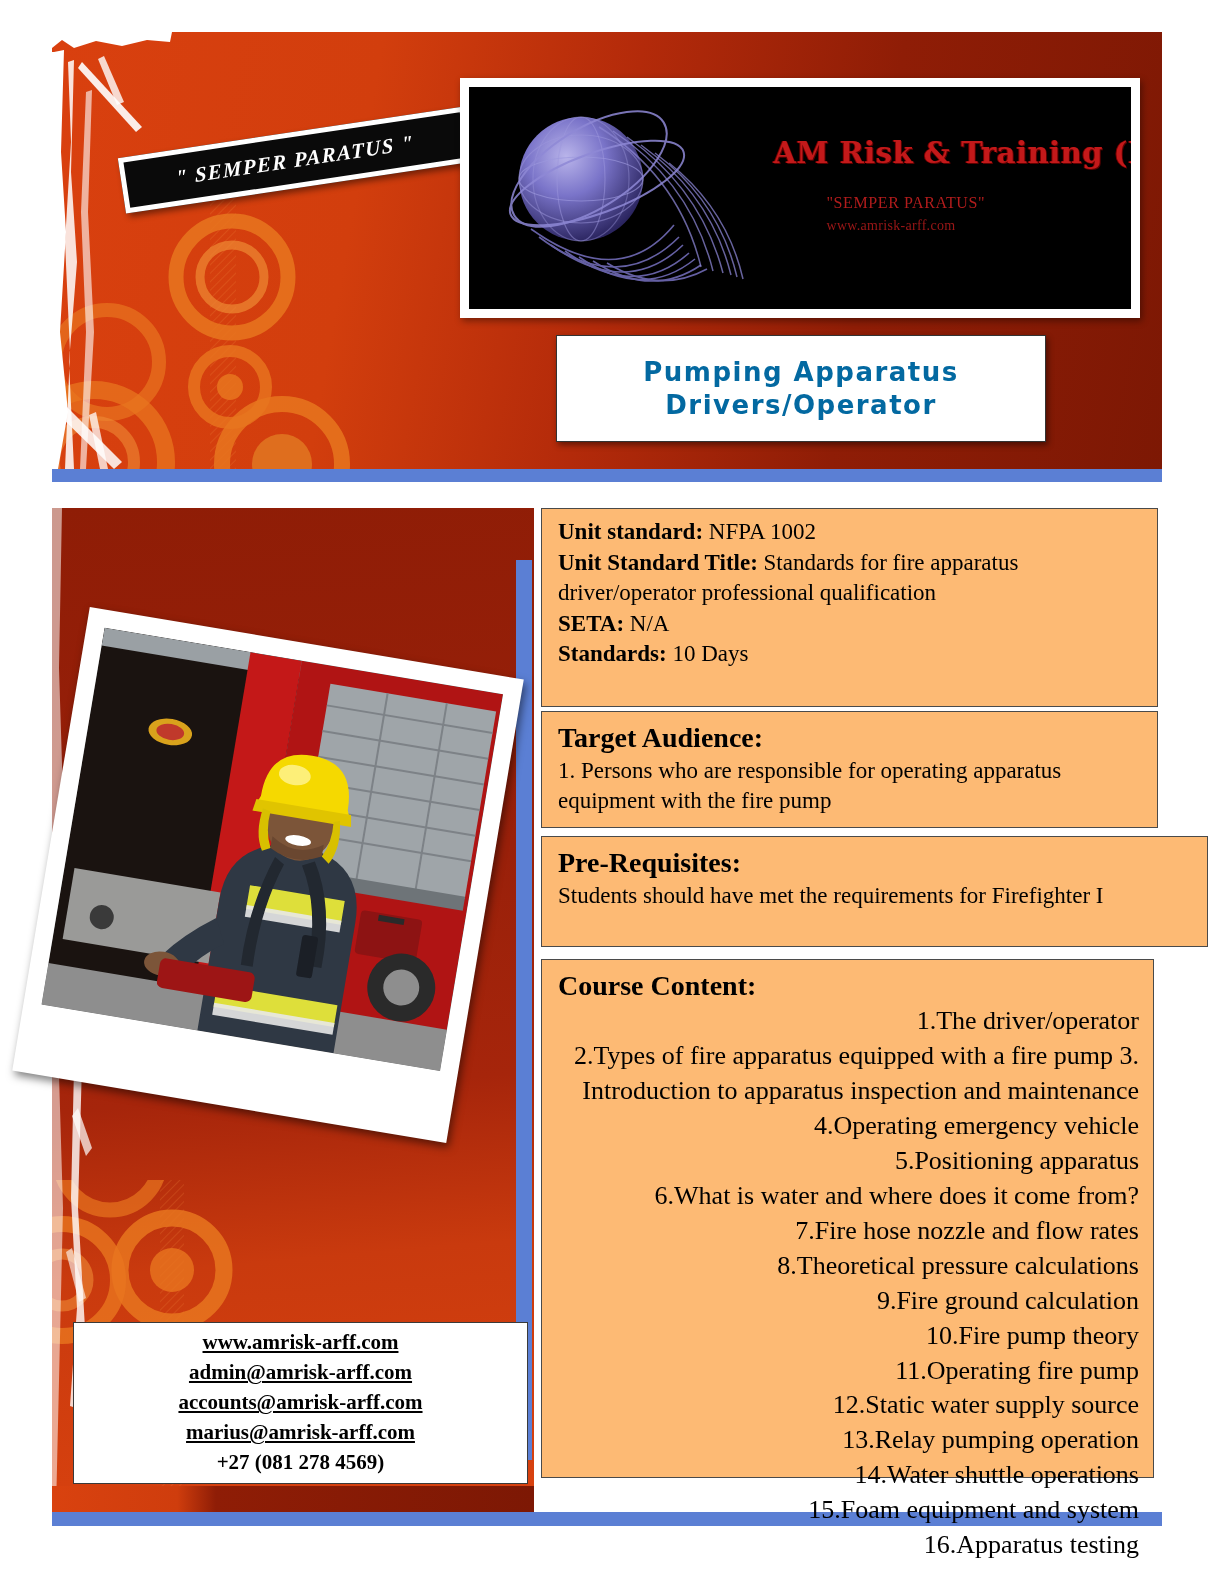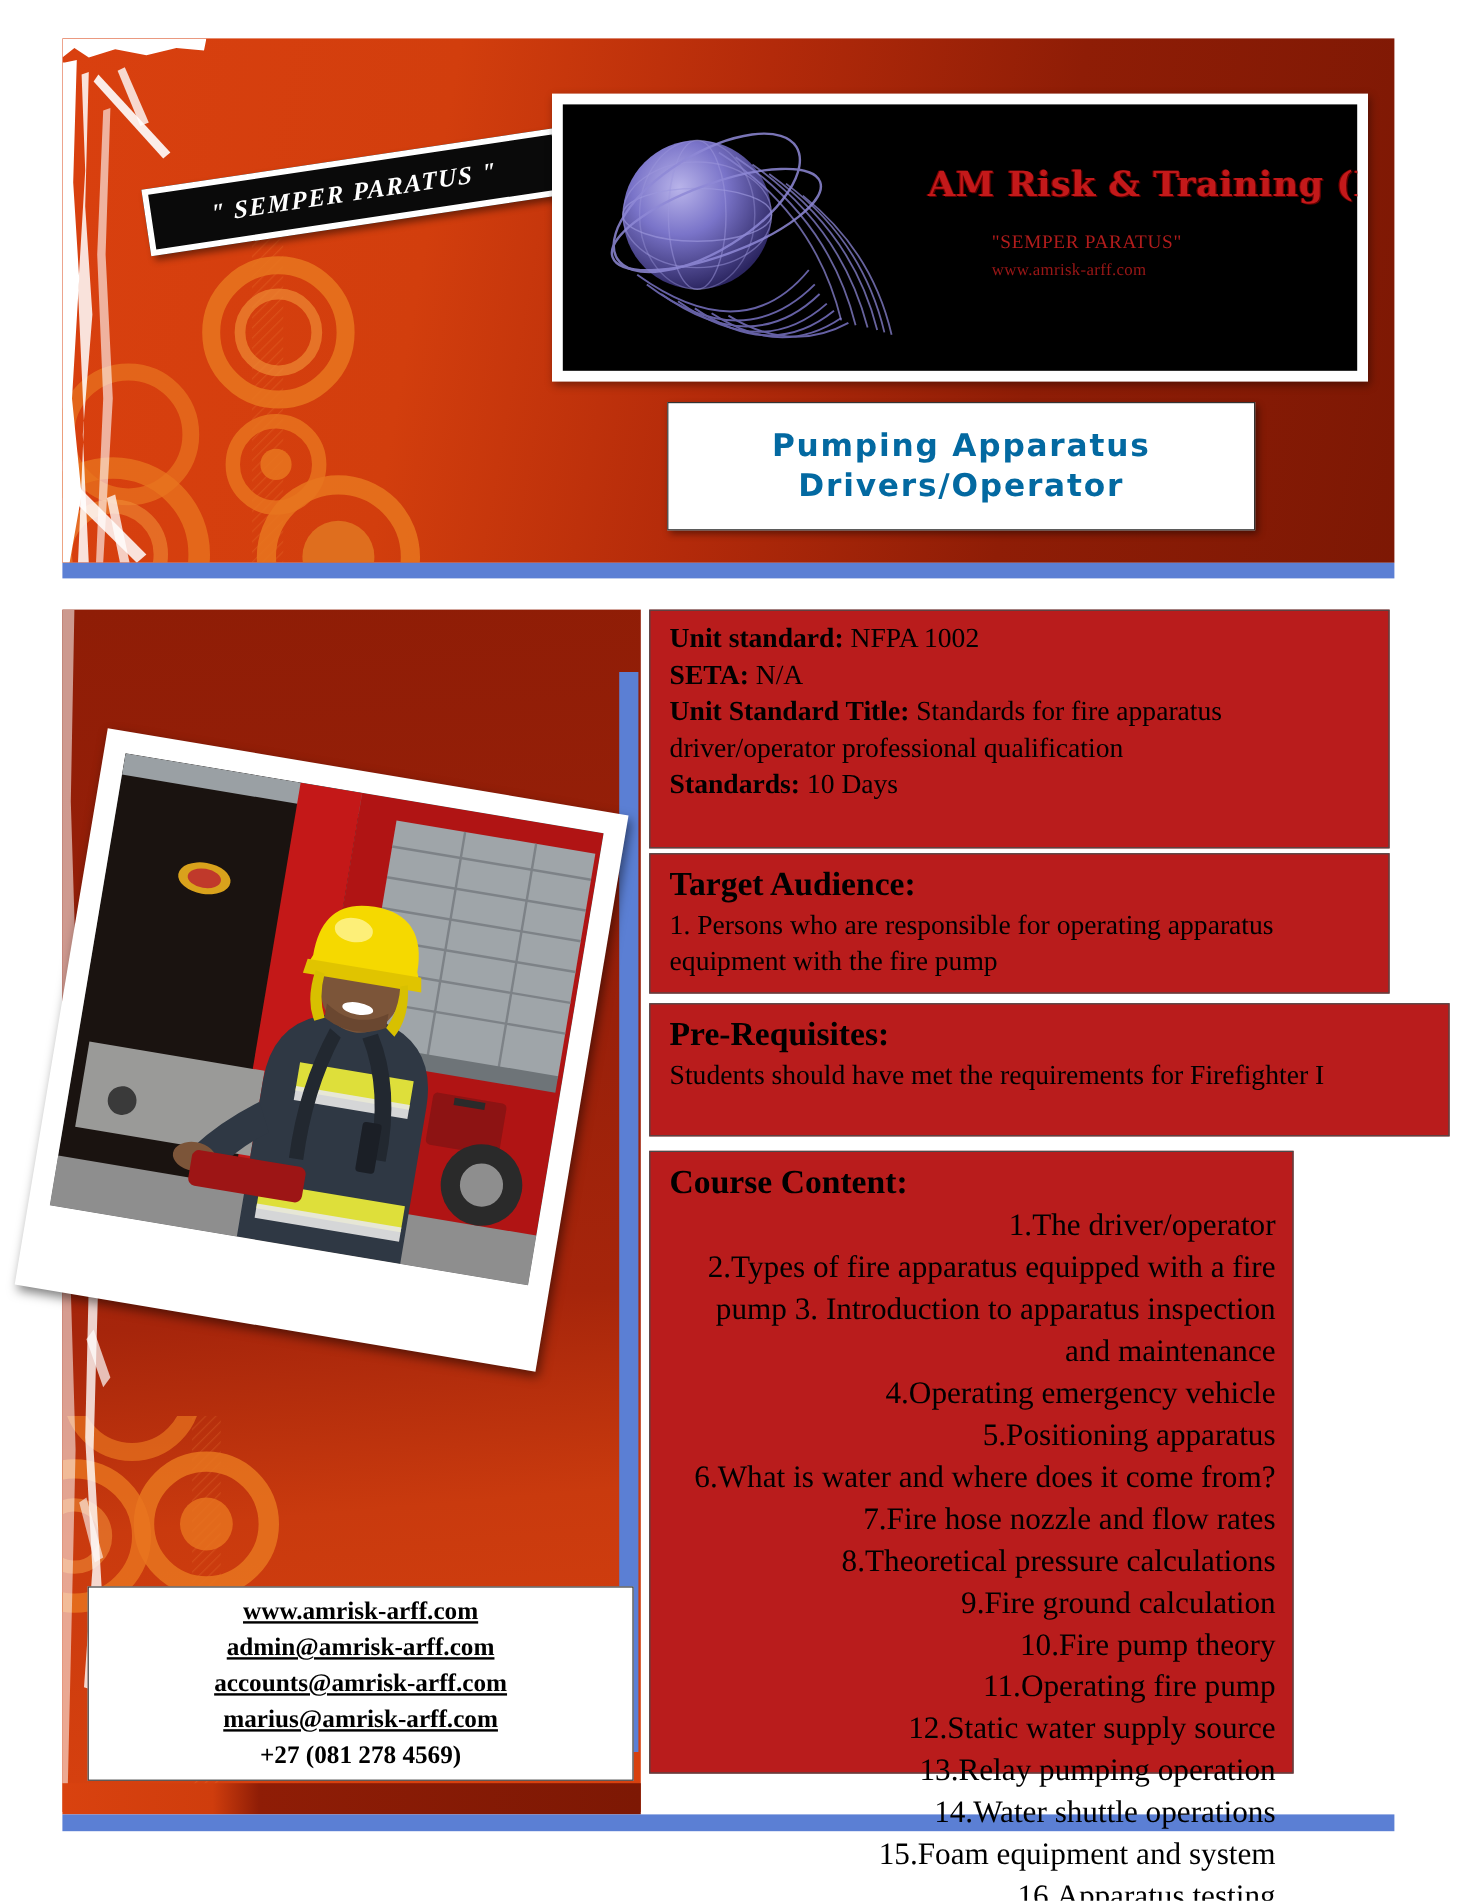--- a/index.html
+++ b/index.html
@@ -227,30 +227,30 @@
     text-decoration: underline;
     line-height: 1.42;
     white-space: nowrap;
   }
   .contact-line.no-underline { text-decoration: none; }
 
   
   .info-box {
     position: absolute;
     left: 541px;
-    background: #b91c1c;
+    background: #fdba74;
     border: 1px solid #4a4a4a;
     box-sizing: border-box;
     padding: 8px 14px 8px 16px;
     z-index: 2;
   }
   #box-unit     { top: 508px;  width: 617px; height: 199px; }
   #box-target   { top: 711px;  width: 617px; height: 117px; }
   #box-prereq   { top: 836px;  width: 667px; height: 111px; }
-  #box-content  { top: 959px;  width: 537px; height: 519px; }
+  #box-content  { top: 959px;  width: 613px; height: 519px; }
 
   .box-heading {
     font-family: "Liberation Serif", serif;
     font-weight: 700;
     font-size: 28px;
     color: #000;
     line-height: 1.28;
   }
   .box-line {
     font-family: "Liberation Serif", serif;
@@ -468,26 +468,26 @@
   <div class="contact-line">marius@amrisk-arff.com</div>
   <div class="contact-line no-underline">+27 (081 278 4569)</div>
 </div>
 
 <div class="info-box" id="box-unit">
   <div class="box-line">
     <b>Unit standard:</b>
     <span>NFPA 1002</span>
   </div>
   <div class="box-line">
+    <b>Unit Standard Title:</b>
+    <span>Standards for fire apparatus driver/operator professional qualification</span>
+  </div>
+  <div class="box-line">
     <b>SETA:</b>
     <span>N/A</span>
-  </div>
-  <div class="box-line">
-    <b>Unit Standard Title:</b>
-    <span>Standards for fire apparatus driver/operator professional qualification</span>
   </div>
   <div class="box-line">
     <b>Standards:</b>
     <span>10 Days</span>
   </div>
 </div>
 
 <div class="info-box" id="box-target">
   <div class="box-heading">Target Audience:</div>
   <div class="box-line">1. Persons who are responsible for operating apparatus equipment with the fire pump</div>

